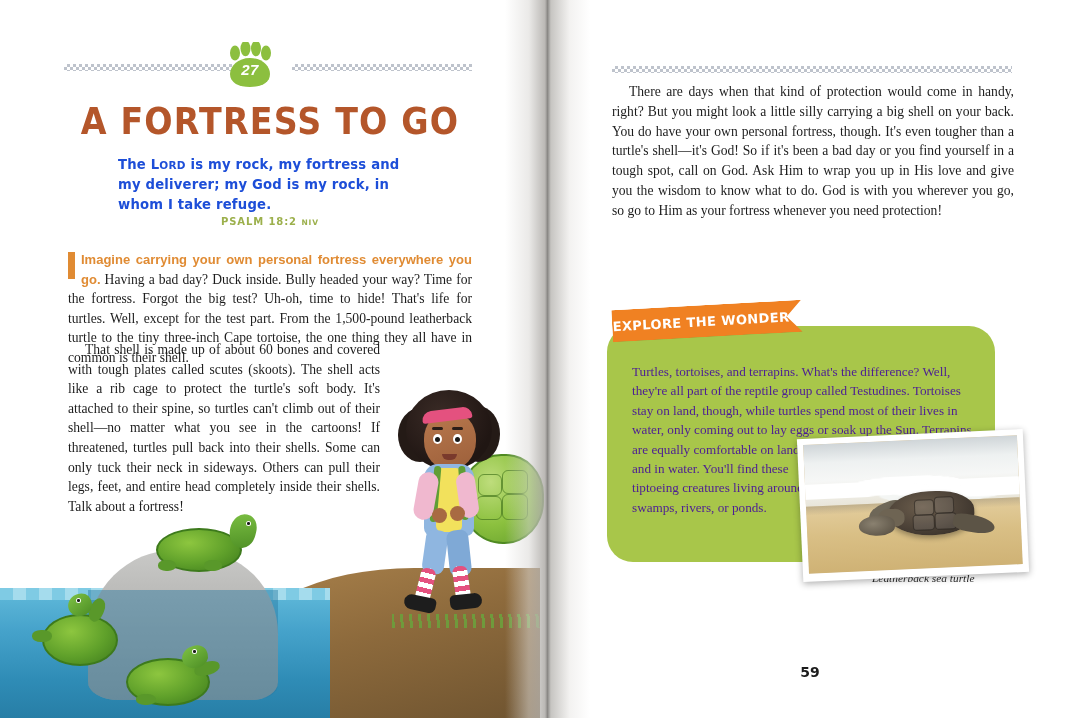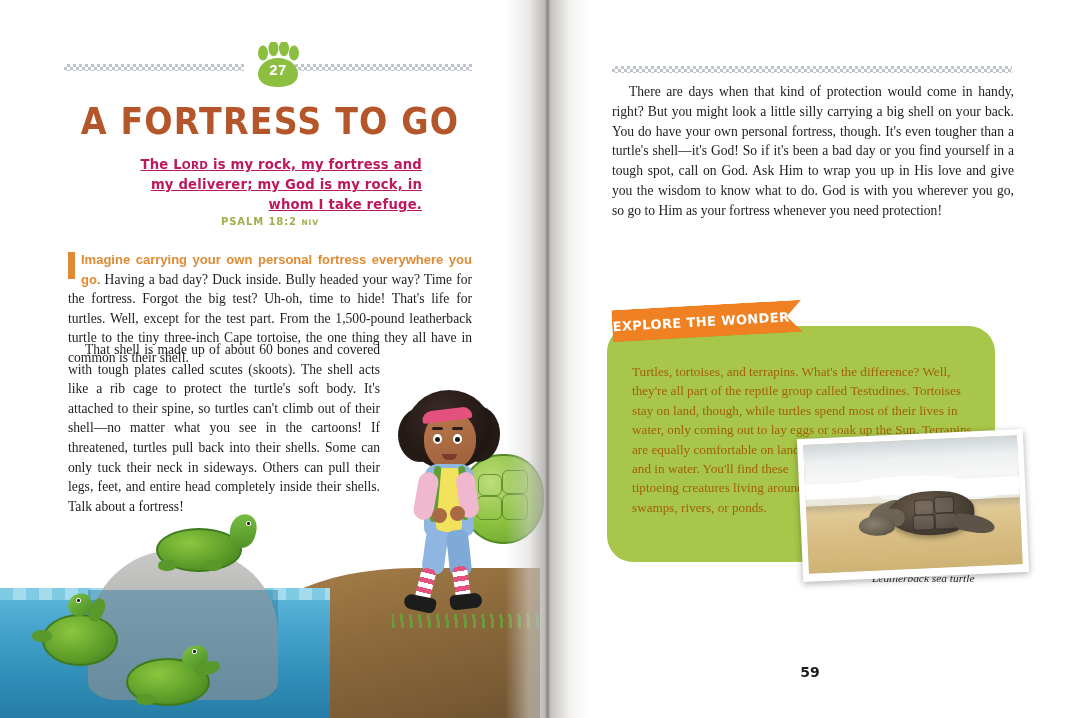--- a/index.html
+++ b/index.html
@@ -36,41 +36,40 @@
       linear-gradient(45deg,#a9b0bb 25%,transparent 25%,transparent 75%,#a9b0bb 75%);
     background-size:6px 6px;
     background-position:0 0,3px 3px;
     opacity:.75;
   }
   .wavy-l1{left:64px;top:64px;width:180px;}
   .wavy-l2{left:292px;top:64px;width:180px;}
   .wavy-r{left:612px;top:66px;width:400px;}
 
   
-  .paw{position:absolute;left:252px;top:42px;width:52px;height:48px;}
+  .paw{position:absolute;left:224px;top:42px;width:52px;height:48px;font-style:italic;}
   .chapter-num{
     position:absolute;left:0;top:19px;width:52px;text-align:center;
     font-size:15px;font-weight:bold;color:#ffffff;letter-spacing:.5px;
     font-family:"Liberation Sans",sans-serif;
   }
 
   
   .title{
     position:absolute;left:0;top:100px;width:540px;text-align:center;
     font-family:"DejaVu Sans",sans-serif;
     font-size:37px;font-weight:bold;color:#b4562a;
     letter-spacing:1.2px;text-transform:uppercase;
     font-stretch:condensed;
   }
   .verse{
-    position:absolute;left:118px;top:155px;width:304px;text-align:right;
+    position:absolute;left:118px;top:155px;width:304px;text-align:left;
     font-family:"DejaVu Sans",sans-serif;
-    font-size:13.2px;line-height:20px;color:#be185d;font-weight:bold;
+    font-size:13.2px;line-height:20px;color:#1d4ed8;font-weight:bold;
     letter-spacing:.2px;
-    text-decoration:underline;
   }
   .verse .sc{font-size:10.5px;}
   .verse-ref{
     position:absolute;left:118px;top:216px;width:304px;text-align:center;
     font-family:"DejaVu Sans",sans-serif;
     font-size:10px;color:#9cb04c;font-weight:bold;letter-spacing:.9px;
   }
   .verse-ref .niv{font-size:7.5px;}
 
   
@@ -101,21 +100,21 @@
   .greenbox-main{
     position:absolute;left:607px;top:326px;width:388px;height:152px;
     background:#a8c64a;border-radius:26px 26px 0 0;
   }
   .greenbox-low{
     position:absolute;left:607px;top:470px;width:225px;height:92px;
     background:#a8c64a;border-radius:0 0 26px 26px;
   }
   .wonder-text{
     position:absolute;left:632px;top:362px;width:352px;
-    color:#a16207;font-family:"Liberation Serif",serif;
+    color:#4c1d95;font-family:"Liberation Serif",serif;
     font-size:13.2px;line-height:19.4px;
   }
   .wonder-text .narrow{display:block;width:175px;}
 
   .ribbon{
     position:absolute;left:612px;top:305px;width:190px;height:32px;
     background:#f08122;
     transform:rotate(-3.2deg);
     clip-path:polygon(0 0,100% 0,92% 50%,100% 100%,0 100%);
     box-shadow:0 1px 2px rgba(0,0,0,.18);

